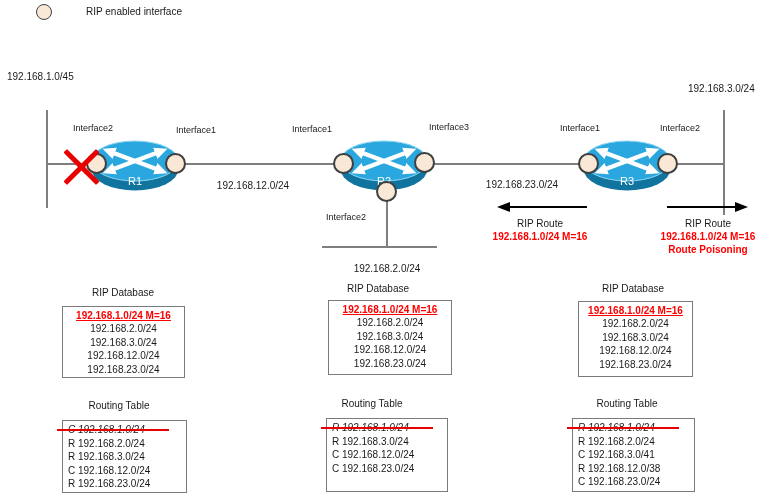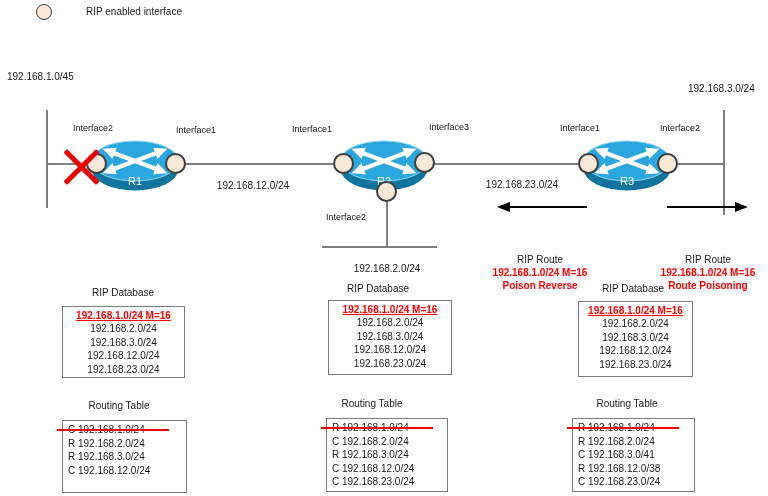--- a/index.html
+++ b/index.html
@@ -21,29 +21,29 @@
   .redx span { position:absolute; left:17px; top:-3px; width:5px; height:46px;
          background:#e90000; border-radius:1px; display:block; }
   .redx .b1 { transform:rotate(45deg); }
   .redx .b2 { transform:rotate(-45deg); }
   .arrow-line { position:absolute; height:2px; background:#000; z-index:2; }
   .ah-left { position:absolute; width:0; height:0; border-top:5px solid transparent;
          border-bottom:5px solid transparent; border-right:13px solid #000; z-index:2; }
   .ah-right { position:absolute; width:0; height:0; border-top:5px solid transparent;
          border-bottom:5px solid transparent; border-left:13px solid #000; z-index:2; }
   .cap { position:absolute; width:170px; text-align:center; font-size:10px;
-         line-height:13px; transform:translateX(-50%); white-space:nowrap;margin-top:36px; }
+         line-height:13px; transform:translateX(-50%); white-space:nowrap; }
   .red-b { color:#ff0000; font-weight:bold; }
   .box { position:absolute; background:#fff; border:1px solid #7a7a7a;
          box-sizing:border-box; padding-top:2px; z-index:3; }
   .box-title { position:absolute; font-size:10px; white-space:nowrap; transform:translateX(-50%); }
   .db-row { text-align:center; font-size:10px; line-height:13.4px; white-space:nowrap; }
   .db-poison { color:#ff0000; font-weight:bold; text-decoration:underline; }
   .rt-row { font-size:10px; line-height:13.6px; padding-left:5px; white-space:nowrap; }
-  .rt-struck { position:relative; }
+  .rt-struck { position:relative;font-style:italic; }
   .rt-struck::after { content:""; position:absolute; left:-6px; top:6px; width:112px;
          height:2px; background:#e90000; }
 </style>
 </head>
 <body>
 
 <div class="stage">
 
   <svg width="0" height="0" style="position:absolute">
     <defs>
@@ -110,21 +110,20 @@
 
   <span class="lbl center-x" style="left:253px;top:180px">192.168.12.0/24</span>
   <span class="lbl center-x" style="left:522px;top:179px">192.168.23.0/24</span>
   <span class="lbl center-x" style="left:387px;top:263px">192.168.2.0/24</span>
 
   <div class="ah-left" style="left:497px;top:202px"></div>
   <div class="arrow-line" style="left:509px;top:206px;width:78px"></div>
   <div class="cap" style="left:540px;top:217px">
     <div>RIP Route</div>
     <div class="red-b">192.168.1.0/24 M=16</div>
-    <div class="red-b">Poison Reverse</div>
   </div>
 
   <div class="arrow-line" style="left:667px;top:206px;width:68px"></div>
   <div class="ah-right" style="left:735px;top:202px"></div>
   <div class="cap" style="left:708px;top:217px">
     <div>RIP Route</div>
     <div class="red-b">192.168.1.0/24 M=16</div>
     <div class="red-b">Route Poisoning</div>
   </div>
 
@@ -154,26 +153,26 @@
     <div class="db-row">192.168.12.0/24</div>
     <div class="db-row">192.168.23.0/24</div>
   </div>
 
   <span class="box-title" style="left:119px;top:400px">Routing Table</span>
   <div class="box" style="left:62px;top:420px;width:125px;height:73px">
     <div class="rt-row rt-struck">C 192.168.1.0/24</div>
     <div class="rt-row">R 192.168.2.0/24</div>
     <div class="rt-row">R 192.168.3.0/24</div>
     <div class="rt-row">C 192.168.12.0/24</div>
+    <div class="rt-row">R 192.168.23.0/24</div>
   </div>
 
   <span class="box-title" style="left:372px;top:398px">Routing Table</span>
   <div class="box" style="left:326px;top:418px;width:122px;height:74px">
     <div class="rt-row rt-struck">R 192.168.1.0/24</div>
-    <div class="rt-row">C 192.168.2.0/24</div>
     <div class="rt-row">R 192.168.3.0/24</div>
     <div class="rt-row">C 192.168.12.0/24</div>
     <div class="rt-row">C 192.168.23.0/24</div>
   </div>
 
   <span class="box-title" style="left:627px;top:398px">Routing Table</span>
   <div class="box" style="left:572px;top:418px;width:123px;height:74px">
     <div class="rt-row rt-struck">R 192.168.1.0/24</div>
     <div class="rt-row">R 192.168.2.0/24</div>
     <div class="rt-row">C 192.168.3.0/41</div>

